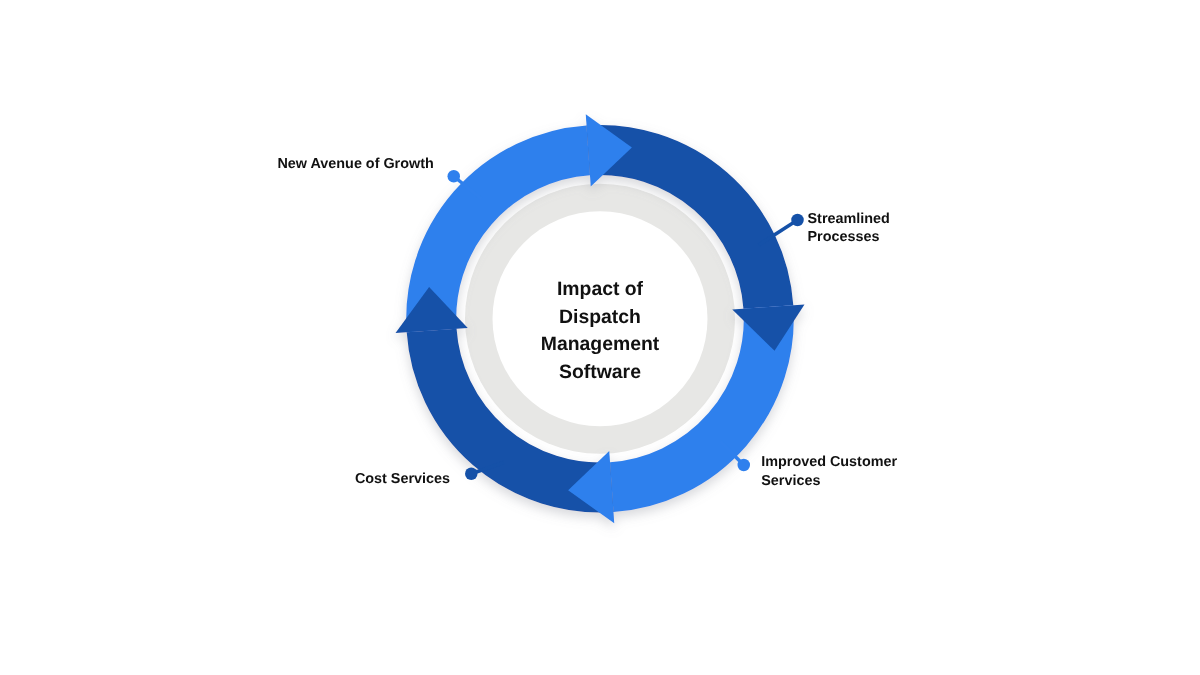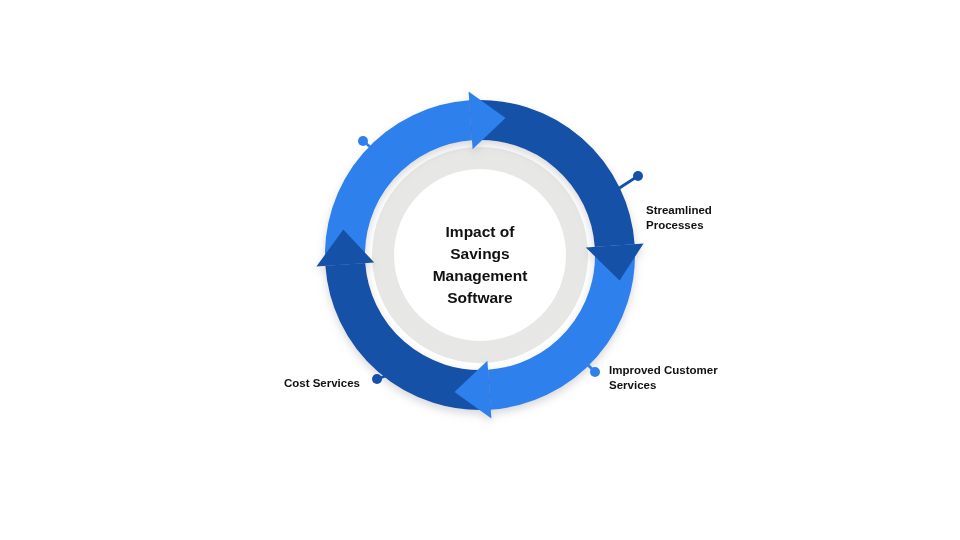--- a/index.html
+++ b/index.html
@@ -58,26 +58,27 @@
 
       <line x1="576" y1="353" x2="595" y2="372" stroke-width="2.8" stroke="#2F80ED"></line>
       <circle cx="595" cy="372" r="5" fill="#2F80ED"></circle>
 
       <line x1="403" y1="370" x2="377" y2="379" stroke-width="2.8" stroke="#1551A8"></line>
       <circle cx="377" cy="379" r="5" fill="#1551A8"></circle>
     </g>
   </svg>
 
   <div class="center-title">Impact of
-Savings
+Dispatch
 Management
 Software</div>
 
+  <div class="node-label label-right" style="left:187px; top:124px; width:160px;">New Avenue of Growth</div>
 
-  <div class="node-label" style="left:646px; top:168px; width:120px;margin-top:35px;">Streamlined
+  <div class="node-label" style="left:646px; top:168px; width:120px;">Streamlined
 Processes</div>
 
   <div class="node-label" style="left:609px; top:363px; width:140px;">Improved Customer
 Services</div>
 
   <div class="node-label label-right" style="left:210px; top:376px; width:150px;">Cost Services</div>
 
 </div>
 
 </body></html>

